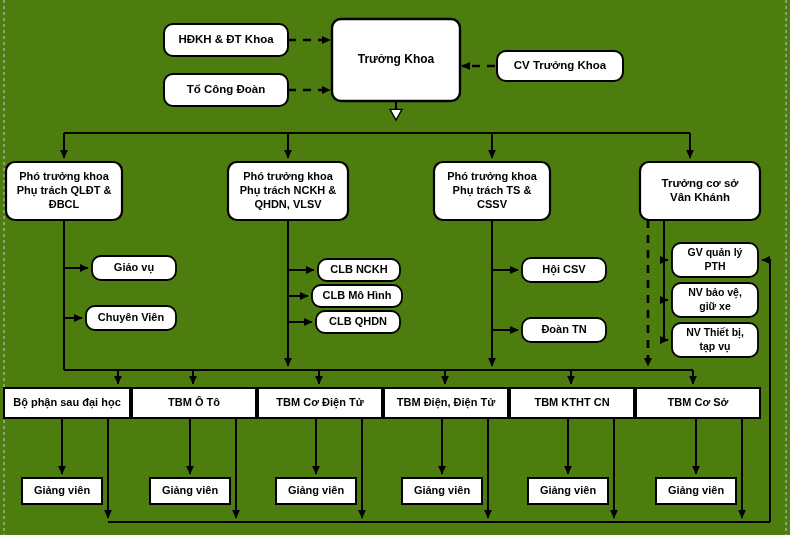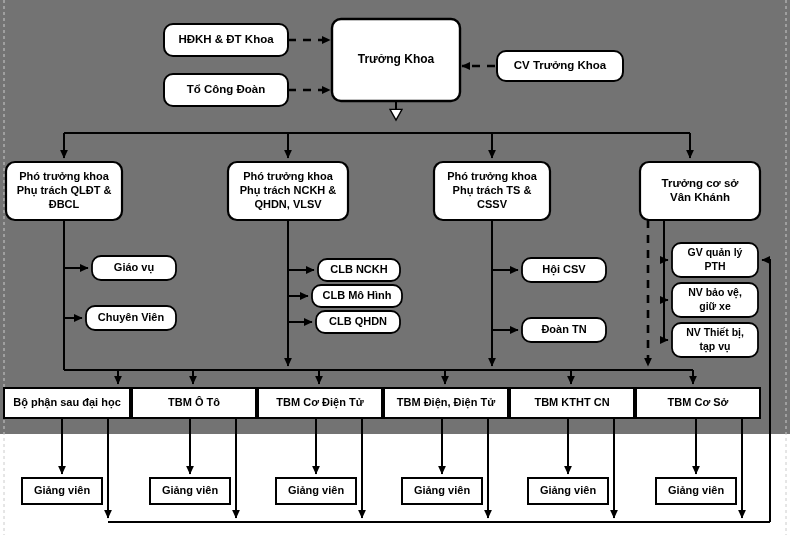--- a/index.html
+++ b/index.html
@@ -1,18 +1,18 @@
 <!DOCTYPE html>
 <html><head>
 <meta charset="utf-8">
 <style>
   html,body{margin:0;padding:0;background:#ffffff;}
   body{width:790px;height:535px;overflow:hidden;
        font-family:"Liberation Sans","DejaVu Sans",sans-serif;}
-  #stage{position:relative;width:790px;height:434px;background:#737373;}
+  #stage{position:relative;width:790px;height:535px;background:#4d7c0f;}
   svg{position:absolute;left:0;top:0;width:790px;height:535px;}
   .nodeText{font-family:"Liberation Sans","DejaVu Sans",sans-serif;
             font-weight:bold;text-anchor:middle;dominant-baseline:middle;
             fill:#000;}
   .boxShape{fill:#ffffff;stroke:#000000;}
 </style>
 </head>
 <body>
 
 <div id="stage">

